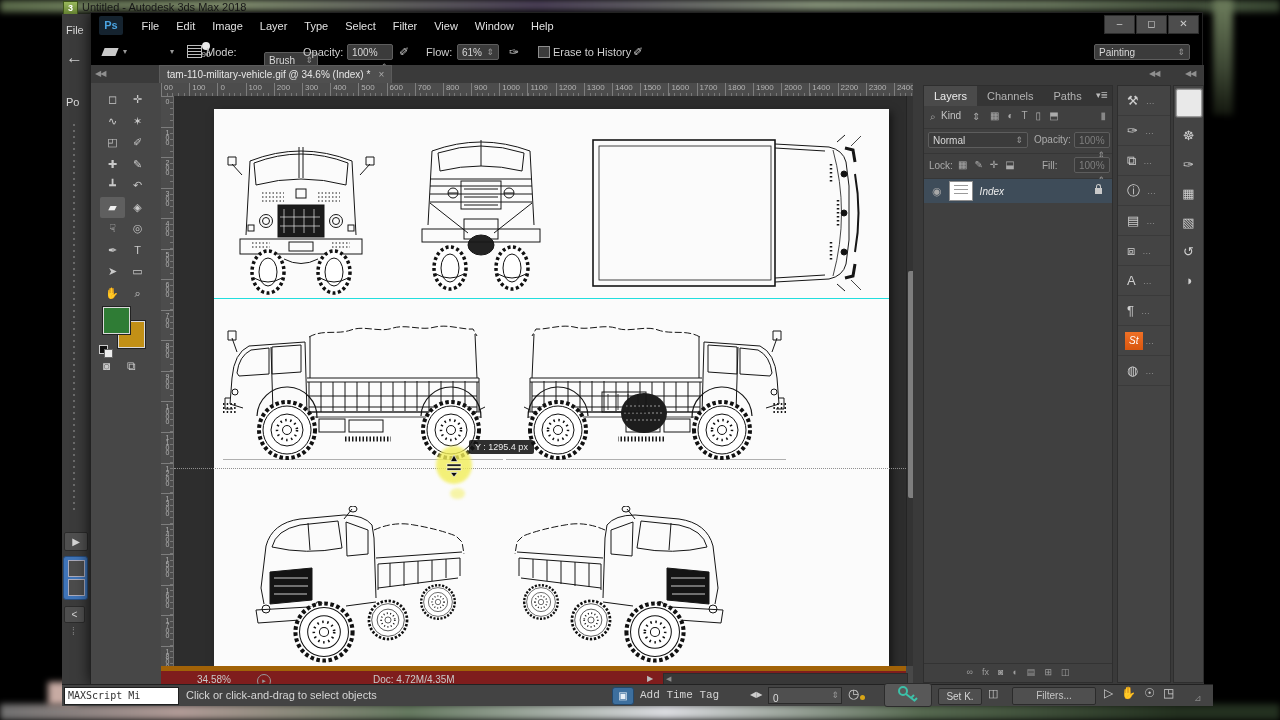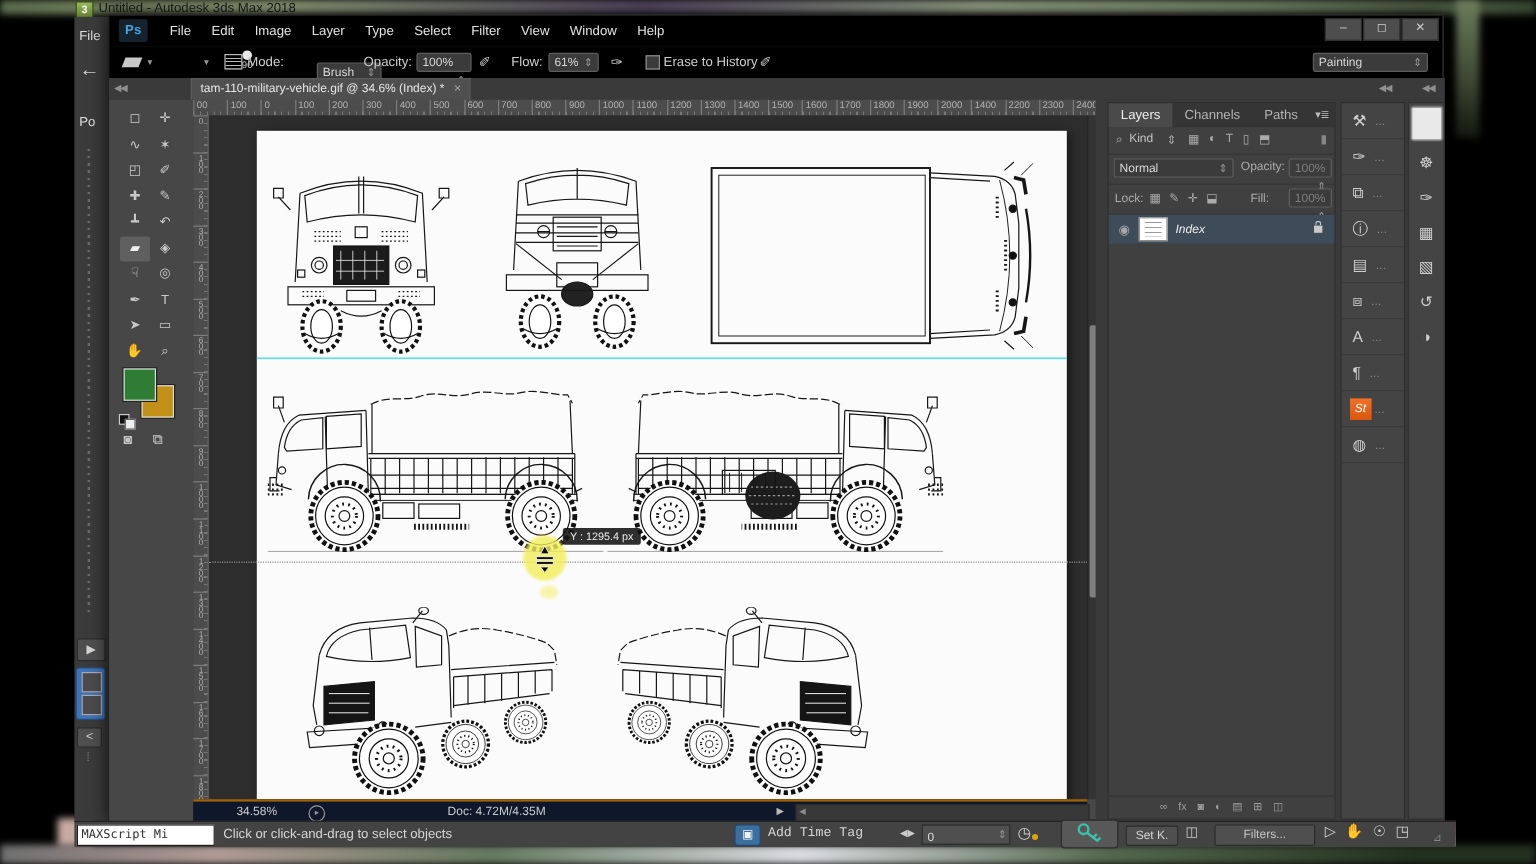--- a/index.html
+++ b/index.html
@@ -65,21 +65,21 @@
     box-shadow:3px 3px 8px rgba(0,0,0,.55);}
   .bp{position:absolute;}
   #guide-cyan{left:0;top:189px;width:675px;height:1px;background:#22dede;}
   #guide-drag{left:0;top:372px;width:732px;height:0;border-top:1px dotted #909090;}
   #tooltip{left:295px;top:344px;background:rgba(18,18,18,.88);border-radius:2px;color:#ececec;
     font-size:9px;padding:2px 6px;white-space:nowrap;}
   .blob{background:#f2ee58;border-radius:50%;filter:blur(1.5px);}
   
   #vscroll{left:815px;top:83px;width:13px;height:570px;background:#333;border-left:1px solid #242424;}
   #vthumb{left:1px;top:175px;width:10px;height:227px;background:#7e7e7e;border-radius:2px;}
-  #status{left:70px;top:653px;width:745px;height:19px;background:#0f172a;border-top:2px solid #a16207;
+  #status{left:70px;top:653px;width:745px;height:19px;background:#7f1d1d;border-top:5px solid #a16207;
     color:#c9c9c9;font-size:10px;}
   
   #dock{left:822px;top:70px;width:291px;height:602px;background:#3a3a3a;}
   #lgroup{left:10px;top:2px;width:190px;height:598px;background:#404040;border:1px solid #2e2e2e;box-sizing:border-box;}
   #ltabs{display:flex;height:20px;background:#353535;}
   #ltabs span{padding:0 10px;font-size:11px;color:#b3b3b3;line-height:20px;}
   #ltabs span:first-child{background:#4a4a4a;color:#ededed;}
   .prow{position:relative;height:22px;border-bottom:1px solid #363636;color:#ababab;font-size:10px;}
   .gicon{color:#a8a8a8;font-size:10px;}
   .gval{color:#7f7f7f;}

